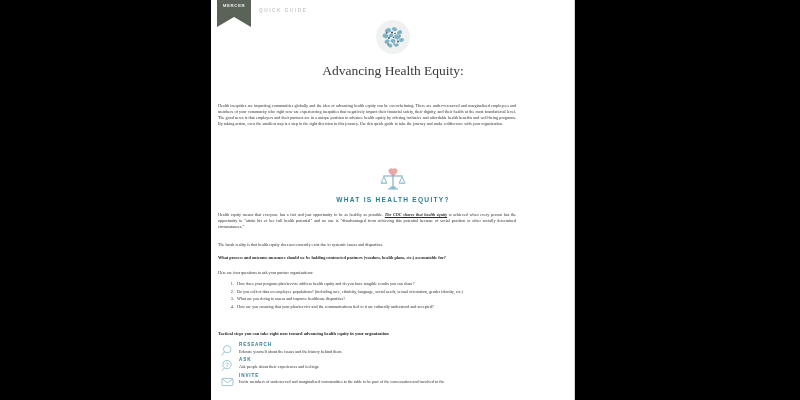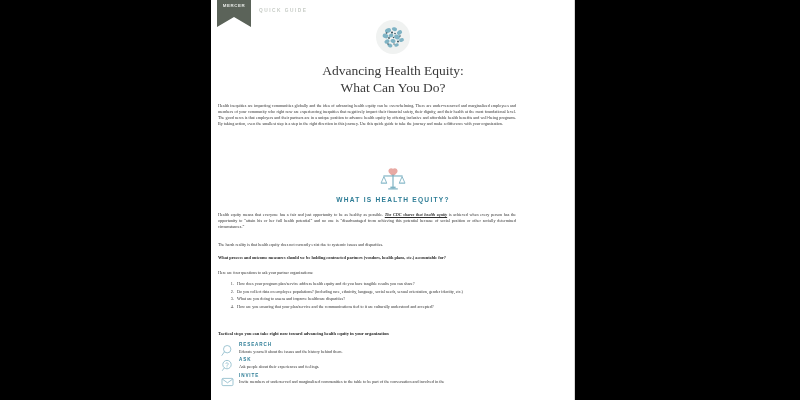--- a/index.html
+++ b/index.html
@@ -231,21 +231,20 @@
             <circle cx="13.5" cy="13.5" r="0.75"></circle>
             <circle cx="8" cy="20" r="0.8"></circle>
             <circle cx="14" cy="20" r="0.7"></circle>
           </g>
         </svg>
       </div>
     </div>
 
     <div class="doc-title">
       <span>Advancing Health Equity:</span>
-      <span class="line2">What Can You Do?</span>
     </div>
 
     <div id="intro-para" class="body-block">Health inequities are impacting communities globally and the idea of advancing health equity can be overwhelming. There are under-resourced and marginalized employees and members of your community who right now are experiencing inequities that negatively impact their financial safety, their dignity, and their health at the most foundational level. The good news is that employers and their partners are in a unique position to advance health equity by offering inclusive and affordable health benefits and well-being programs. By taking action, even the smallest step is a step in the right direction in this journey. Use this quick guide to take the journey and make a difference with your organization.</div>
 
     <div class="scales-wrap">
       <svg width="26" height="24" viewBox="0 0 26 24" aria-hidden="true">
         <path d="M13 0.8 C11 -0.6 8.4 0.6 8.4 3 C8.4 5 11 6.8 13 8.4 C15 6.8 17.6 5 17.6 3 C17.6 0.6 15 -0.6 13 0.8 Z" fill="#e8a9a3"></path>
         <rect x="12.4" y="6.5" width="1.2" height="14.2" fill="#7fb3c4"></rect>
         <rect x="3.4" y="7.4" width="19.2" height="1.15" fill="#7fb3c4"></rect>
         <rect x="8.2" y="20.3" width="9.6" height="1.2" fill="#7fb3c4"></rect>

